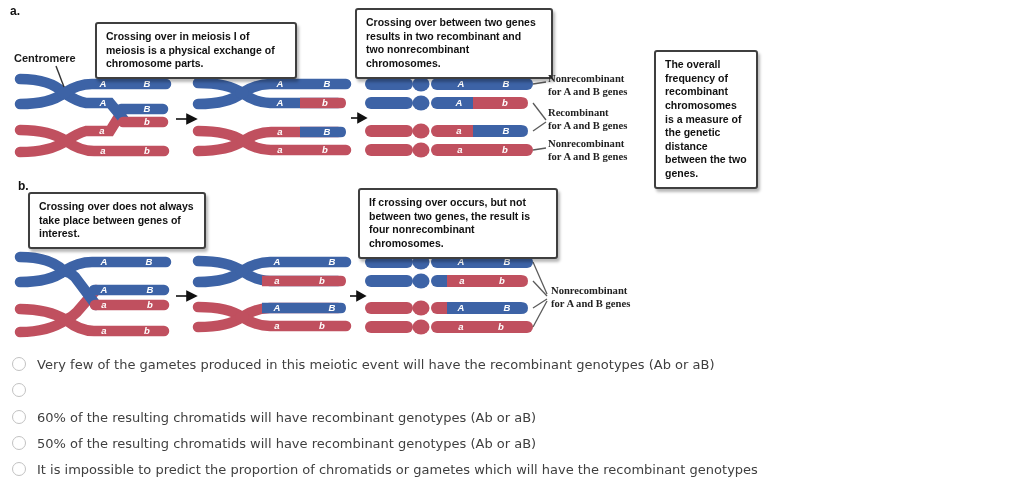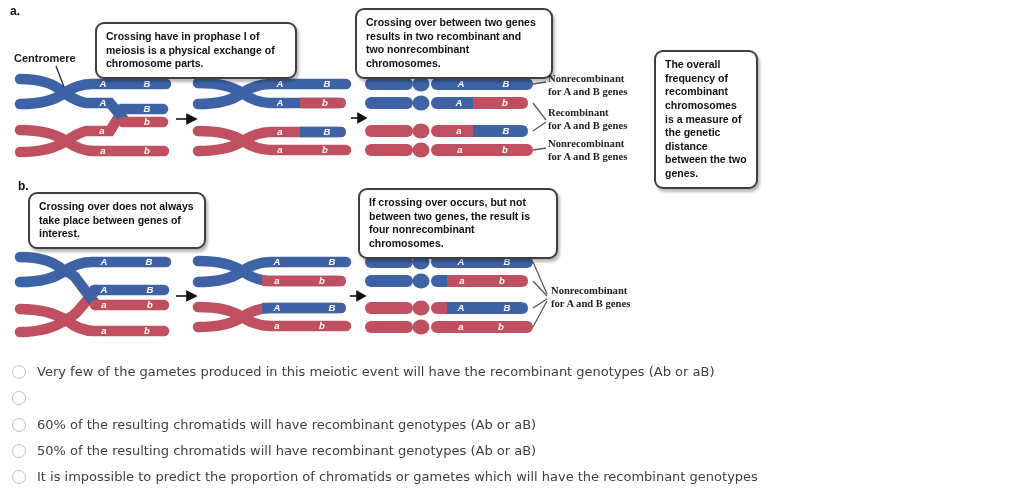--- a/index.html
+++ b/index.html
@@ -2,28 +2,28 @@
 <html><head>
 <meta charset="utf-8">
 <style>
   html,body{margin:0;padding:0;background:#fff;}
   .screen{position:relative;width:1024px;height:491px;background:#fff;overflow:hidden;
           font-family:"Liberation Sans",sans-serif;}
   .figure{position:absolute;left:0;top:0;width:1024px;height:350px;}
   .fig-svg{position:absolute;left:0;top:0;}
   .panel-label{position:absolute;font:bold 12px "Liberation Sans",sans-serif;color:#111;}
   .plain-label{position:absolute;font:bold 11px "Liberation Sans",sans-serif;color:#1a1a1a;}
-  .callout{position:absolute;background:#fff;border:2px solid #3f3f3f;border-radius:9px;
+  .callout{position:absolute;background:#fff;border:2px solid #3f3f3f;border-radius:3px;
            padding:6px 9px;font:bold 10.5px/1.3 "Liberation Sans",sans-serif;color:#111;
            box-shadow:2px 3px 3px rgba(0,0,0,0.28);}
   .side-label{position:absolute;font:bold 10.6px/1.18 "Liberation Sans",sans-serif;color:#222;}
   .side-label span{display:block;font-family:Liberation Serif, serif;}
   .genes text{font:italic bold 9.5px "Liberation Sans",sans-serif;fill:#fff;text-anchor:middle;}
   .options{position:absolute;left:0;top:352px;width:1024px;}
-  .option-row{position:absolute;left:0;height:22px;display:flex;align-items:flex-end;cursor:pointer;}
+  .option-row{position:absolute;left:0;height:22px;display:flex;align-items:flex-start;cursor:pointer;}
   .radio{width:14px;height:14px;border:1.6px solid #c2c2c2;border-radius:50%;
          background:#fff;margin-left:12px;margin-right:11px;box-sizing:border-box;flex:0 0 auto;}
   .option-text{font:13px "DejaVu Sans",sans-serif;color:#3f3f3f;white-space:nowrap;}
 </style>
 </head>
 <body>
 
 <div class="screen">
 
   <div class="figure">
@@ -210,21 +210,21 @@
       </g>
 
       <path d="M56 66 L64 87" stroke="#333" stroke-width="1.4" fill="none"></path>
     </svg>
 
     <div class="panel-label" style="left:10px;top:4px">a.</div>
     <div class="panel-label" style="left:18px;top:179px">b.</div>
 
     <div class="plain-label" style="left:14px;top:52px">Centromere</div>
 
-    <div class="callout" style="left:95px;top:22px;width:180px">Crossing have in prophase I of meiosis is a physical exchange of chromosome parts.</div>
+    <div class="callout" style="left:95px;top:22px;width:180px">Crossing over in meiosis I of meiosis is a physical exchange of chromosome parts.</div>
     <div class="callout" style="left:355px;top:8px;width:176px">Crossing over between two genes results in two recombinant and two nonrecombinant chromosomes.</div>
     <div class="callout" style="left:654px;top:50px;width:82px">The overall frequency of recombinant chromosomes is a measure of the genetic distance between the two genes.</div>
     <div class="callout" style="left:28px;top:192px;width:156px">Crossing over does not always take place between genes of interest.</div>
     <div class="callout" style="left:358px;top:188px;width:178px">If crossing over occurs, but not between two genes, the result is four nonrecombinant chromosomes.</div>
 
     <div class="side-label" style="left:548px;top:73px">
       <span>Nonrecombinant</span>
       <span>for A and B genes</span>
     </div>
     <div class="side-label" style="left:548px;top:107px">

